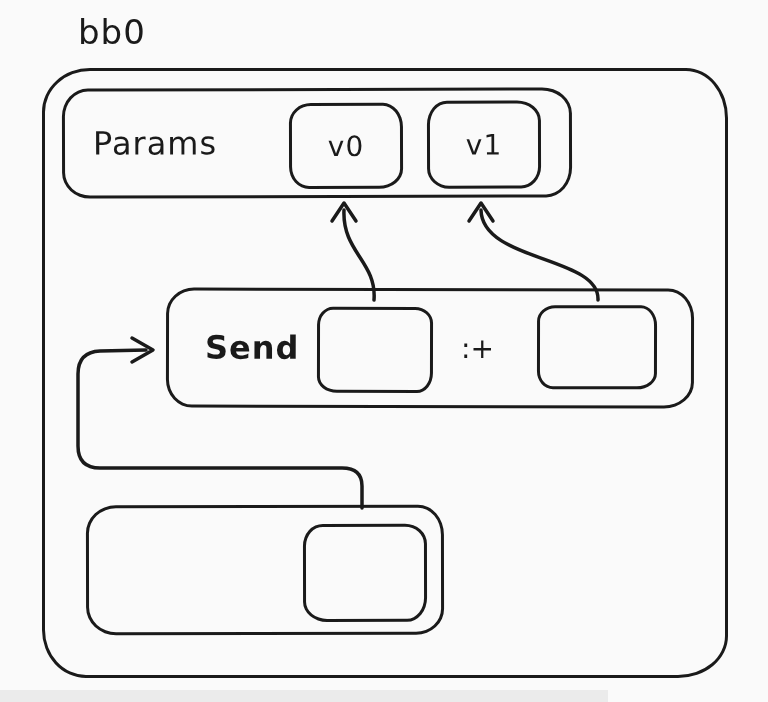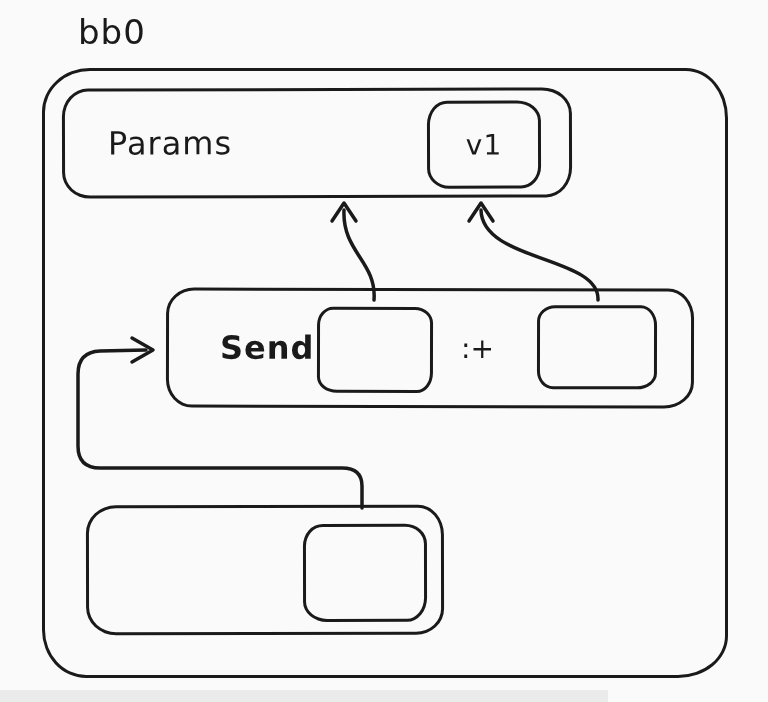--- a/index.html
+++ b/index.html
@@ -73,21 +73,20 @@
   .send .slot-b{left:368px;top:14px;width:120px;height:84px;border-radius:18px 16px 20px 16px / 16px 20px 16px 18px;}
   .return .slot-a{left:214px;top:16px;width:124px;height:98px;border-radius:20px 22px 20px 24px / 22px 20px 24px 20px;}
   .node-label{
     position:absolute;
     top:0;bottom:0;
     display:flex;
     align-items:center;
     font-size:32px;
     letter-spacing:1px;
     white-space:nowrap;
-    margin-left:15px;
   }
   .params .node-label{left:28px;}
   .send .node-label{left:36px;font-weight:bold;}
   .return .node-label{left:38px;}
   .operator{
     position:absolute;
     left:292px;top:0;bottom:0;
     display:flex;
     align-items:center;
     font-size:28px;
@@ -110,20 +109,23 @@
 <body>
 
 <div class="canvas">
 
   <div class="block-label">bb0</div>
 
   <div class="node bb-outer"></div>
 
   <div class="node params">
     <span class="node-label">Params</span>
+    <div class="slot slot-a">
+      <span>v0</span>
+    </div>
     <div class="slot slot-b">
       <span>v1</span>
     </div>
   </div>
 
   <div class="node send">
     <span class="node-label">Send</span>
     <div class="slot slot-a"></div>
     <span class="operator">:+</span>
     <div class="slot slot-b"></div>

